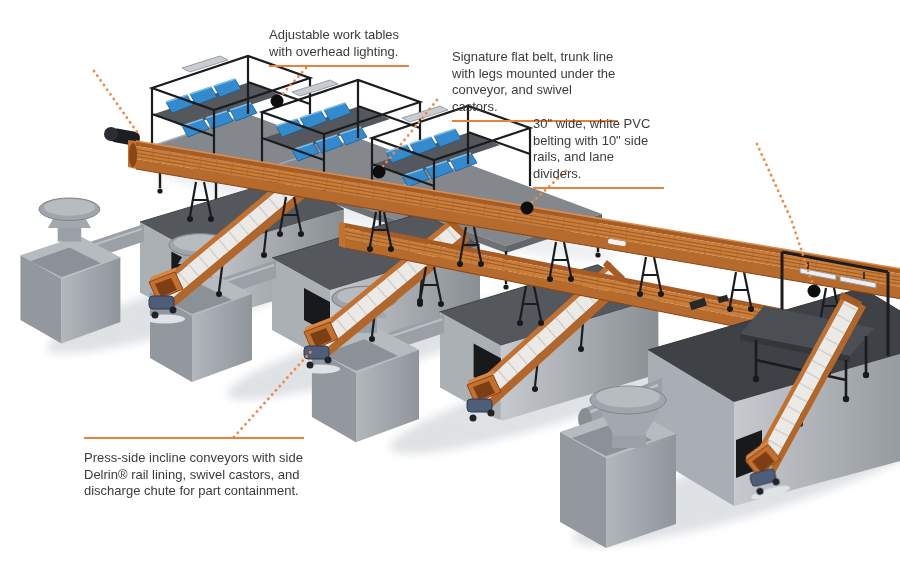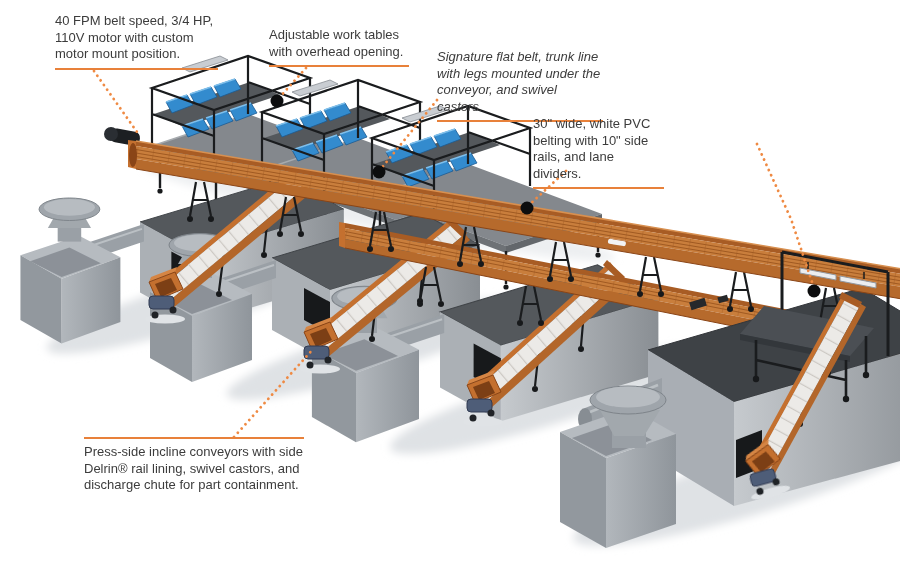--- a/index.html
+++ b/index.html
@@ -1,24 +1,24 @@
 <!DOCTYPE html>
 <html><head>
 <meta charset="utf-8">
 <style>
   html,body{margin:0;padding:0;background:#fff;}
   .stage{position:relative;width:900px;height:564px;background:#ffffff;overflow:hidden;
          font-family:"Liberation Sans",sans-serif;}
   .stage svg{position:absolute;left:0;top:0;}
   .callout{position:absolute;font-size:13px;line-height:16.5px;color:#3c3c3c;}
   .callout.u{border-bottom:2.5px solid #e8813a;padding-bottom:5px;}
-  .callout.o{border-top:2.5px solid #e8813a;padding-top:5px;}
+  .callout.o{border-top:2.5px solid #e8813a;padding-top:11px;}
   .c1{left:55px;top:13px;width:163px;}
   .c2{left:269px;top:27px;width:140px;}
-  .c3{left:437px;top:49px;width:166px;font-style:italic;}
+  .c3{left:452px;top:49px;width:166px;}
   .c4{left:533px;top:116px;width:131px;}
   .c5{left:719px;top:89px;width:150px;}
   .c6{left:84px;top:437px;width:220px;}
 </style>
 </head>
 <body>
 
 <div class="stage">
 
 <svg width="900" height="564" viewBox="0 0 900 564">
@@ -275,25 +275,22 @@
 </g>
 
 <g fill="#0c0d0e">
   <circle cx="277" cy="101" r="6.5"></circle>
   <circle cx="379" cy="172" r="6.5"></circle>
   <circle cx="527" cy="208" r="6.5"></circle>
   <circle cx="814" cy="291" r="6.5"></circle>
 </g>
 </svg>
 
-<div class="callout c1 u">
-  <span>40 FPM belt speed, 3/4 HP, 110V motor with custom motor mount position.</span>
-</div>
 <div class="callout c2 u">
-  <span>Adjustable work tables with overhead opening.</span>
+  <span>Adjustable work tables with overhead lighting.</span>
 </div>
 <div class="callout c3 u">
   <span>Signature flat belt, trunk line with legs mounted under the conveyor, and swivel castors.</span>
 </div>
 <div class="callout c4 u">
   <span>30" wide, white PVC belting with 10" side rails, and lane dividers.</span>
 </div>
 <div class="callout c6 o">
   <span>Press-side incline conveyors with side Delrin® rail lining, swivel castors, and discharge chute for part containment.</span>
 </div>

